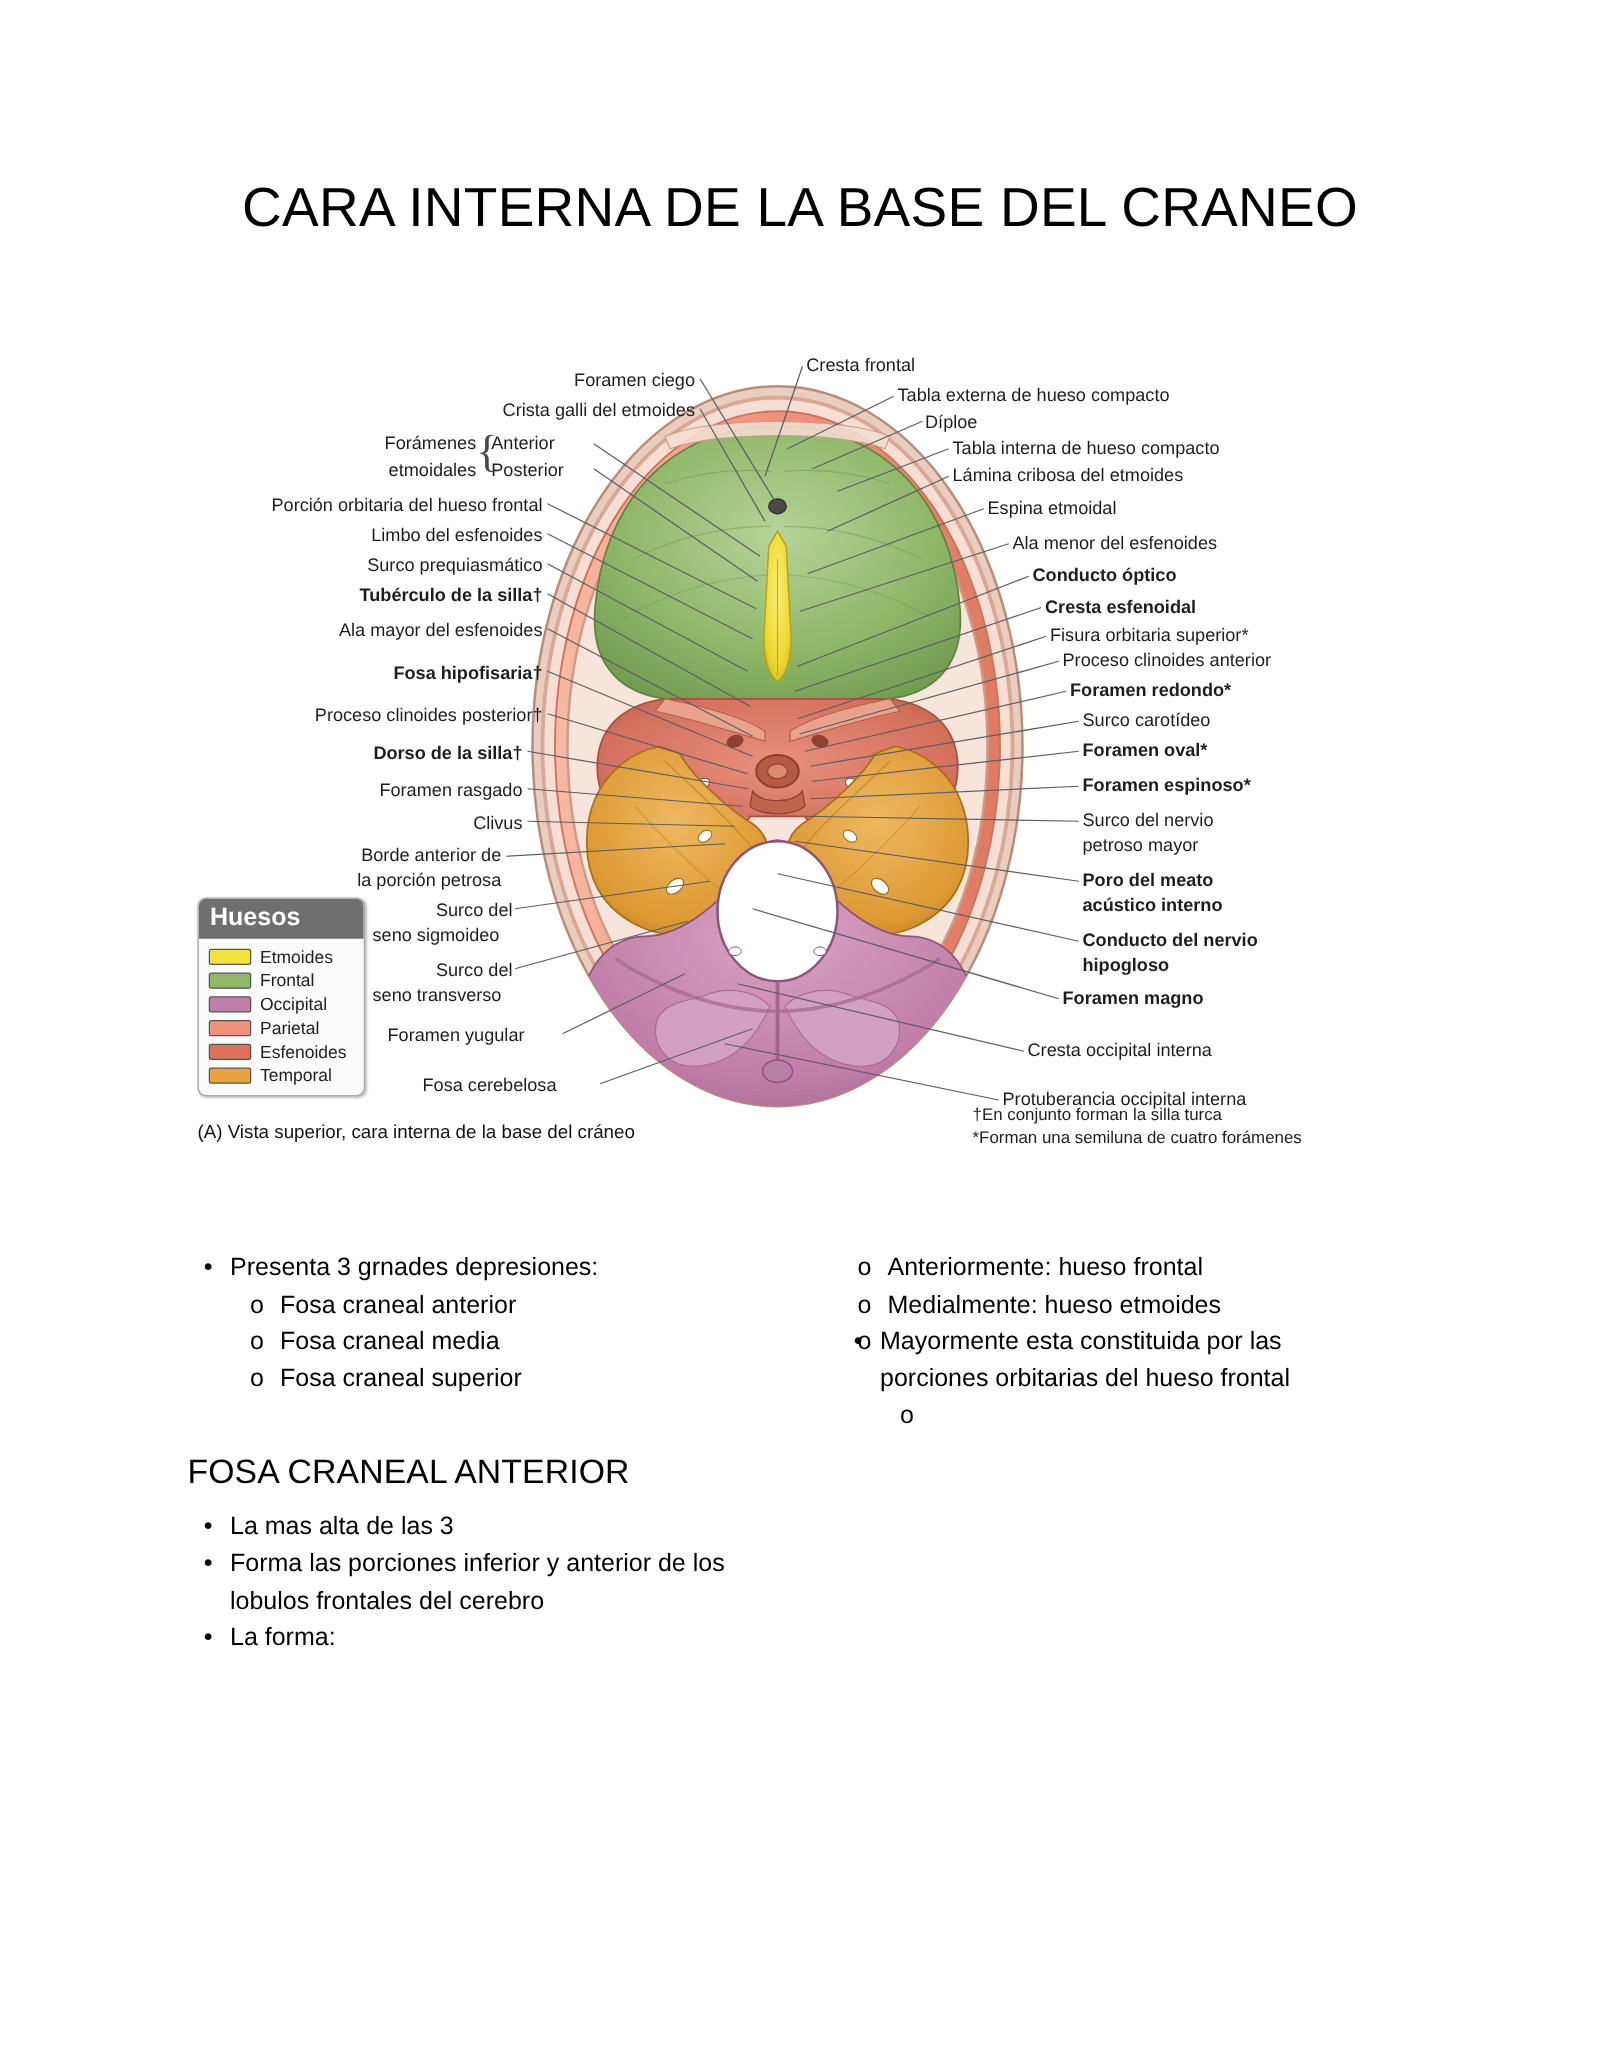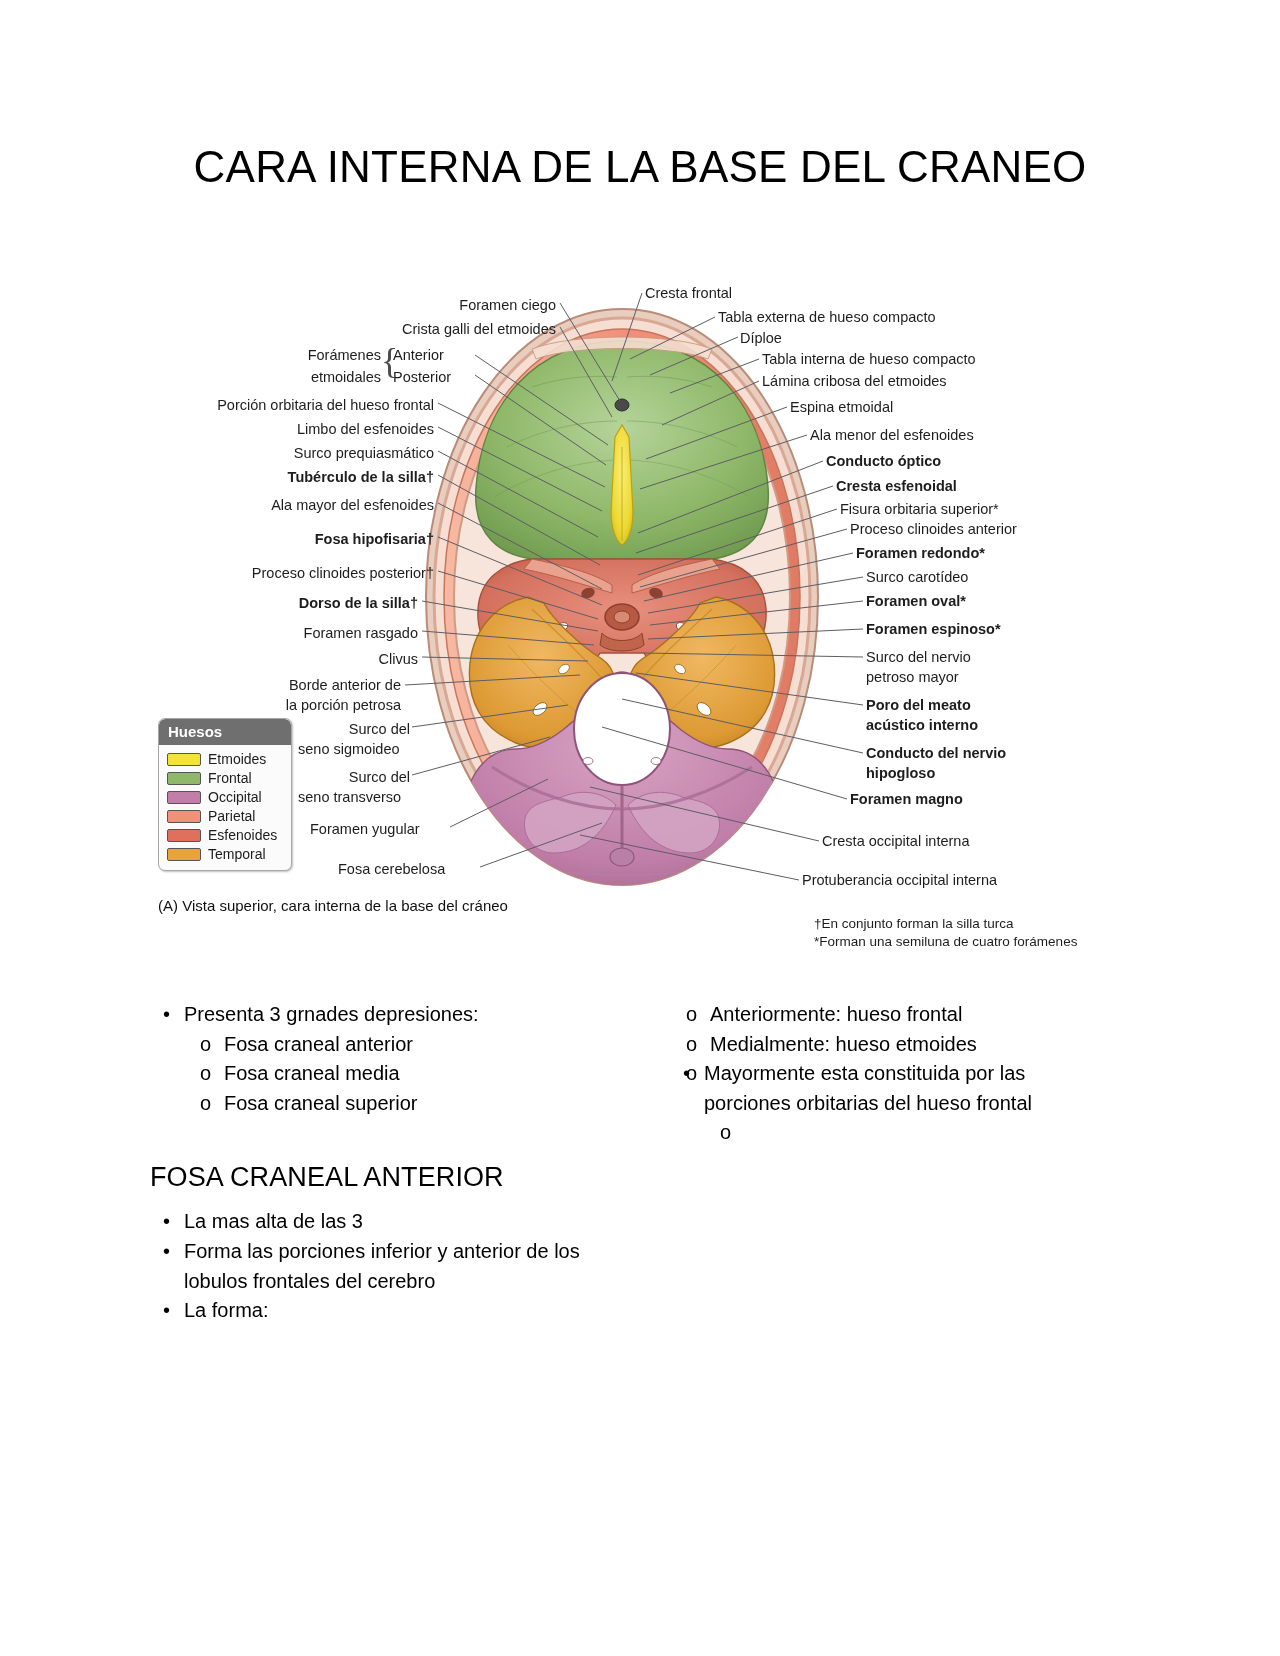--- a/index.html
+++ b/index.html
@@ -75,21 +75,21 @@
     width: 132px;
     border: 1px solid #a8a8a8;
     border-radius: 7px;
     background: #fbfbfb;
     box-shadow: 1px 1px 2px rgba(0,0,0,0.25);
     overflow: hidden;
   }
   .legend-header {
     background: #6f6f6f;
     color: #ffffff;
-    font-size: 15px;
+    font-size: 20px;
     font-weight: 700;
     padding: 4px 9px 5px 9px;
     border-radius: 6px 6px 0 0;
   }
   .legend-body { padding: 6px 8px 8px 8px; }
   .legend-row {
     display: flex;
     align-items: center;
     gap: 7px;
     margin-bottom: 3px;
@@ -108,26 +108,25 @@
   .fig-caption {
     position: absolute;
     left: 8px;
     top: 622px;
     font-size: 15px;
     font-weight: 400;
     color: #111;
   }
   .footnotes {
     position: absolute;
-    left: 664px;
+    left: 628px;
     top: 608px;
     font-size: 13.5px;
     line-height: 1.35;
     color: #1d1d1d;
-    margin-top: 32px;
   }
 
   
   .cols {
     position: absolute;
     left: 150px;
     top: 1000px;
     width: 980px;
     height: 420px;
   }

